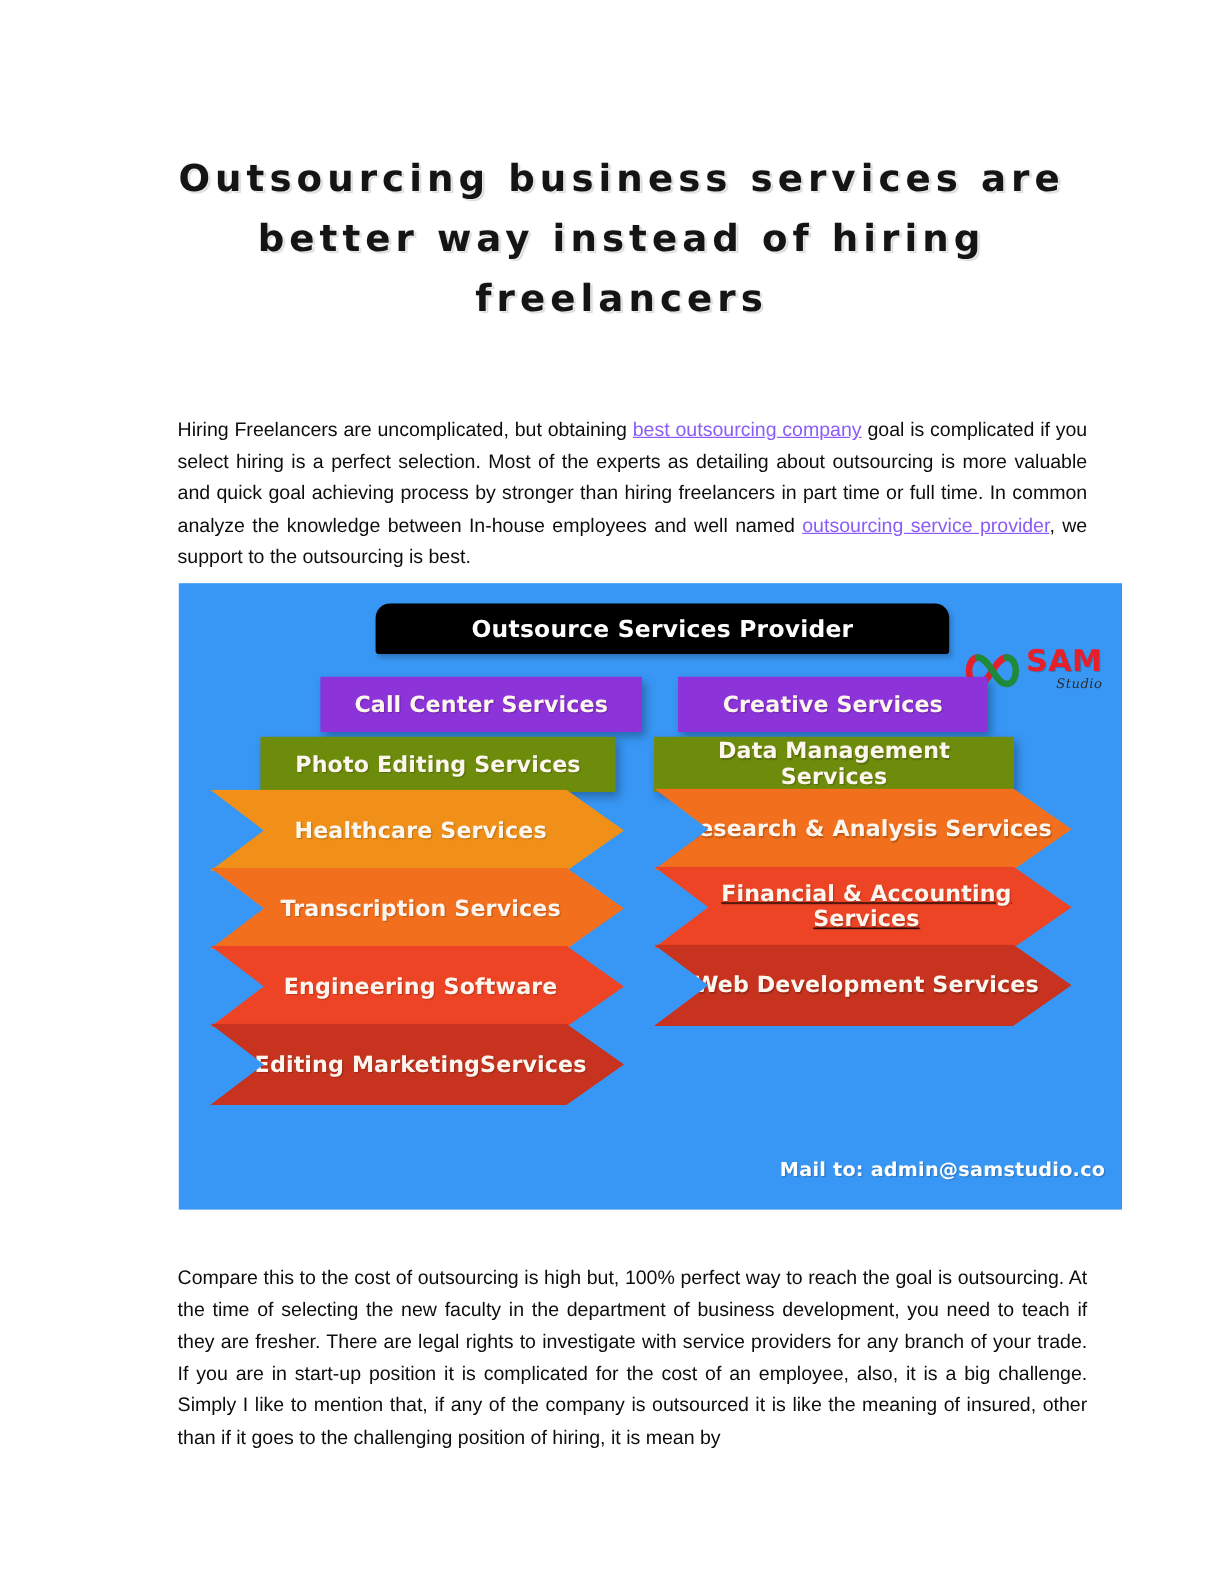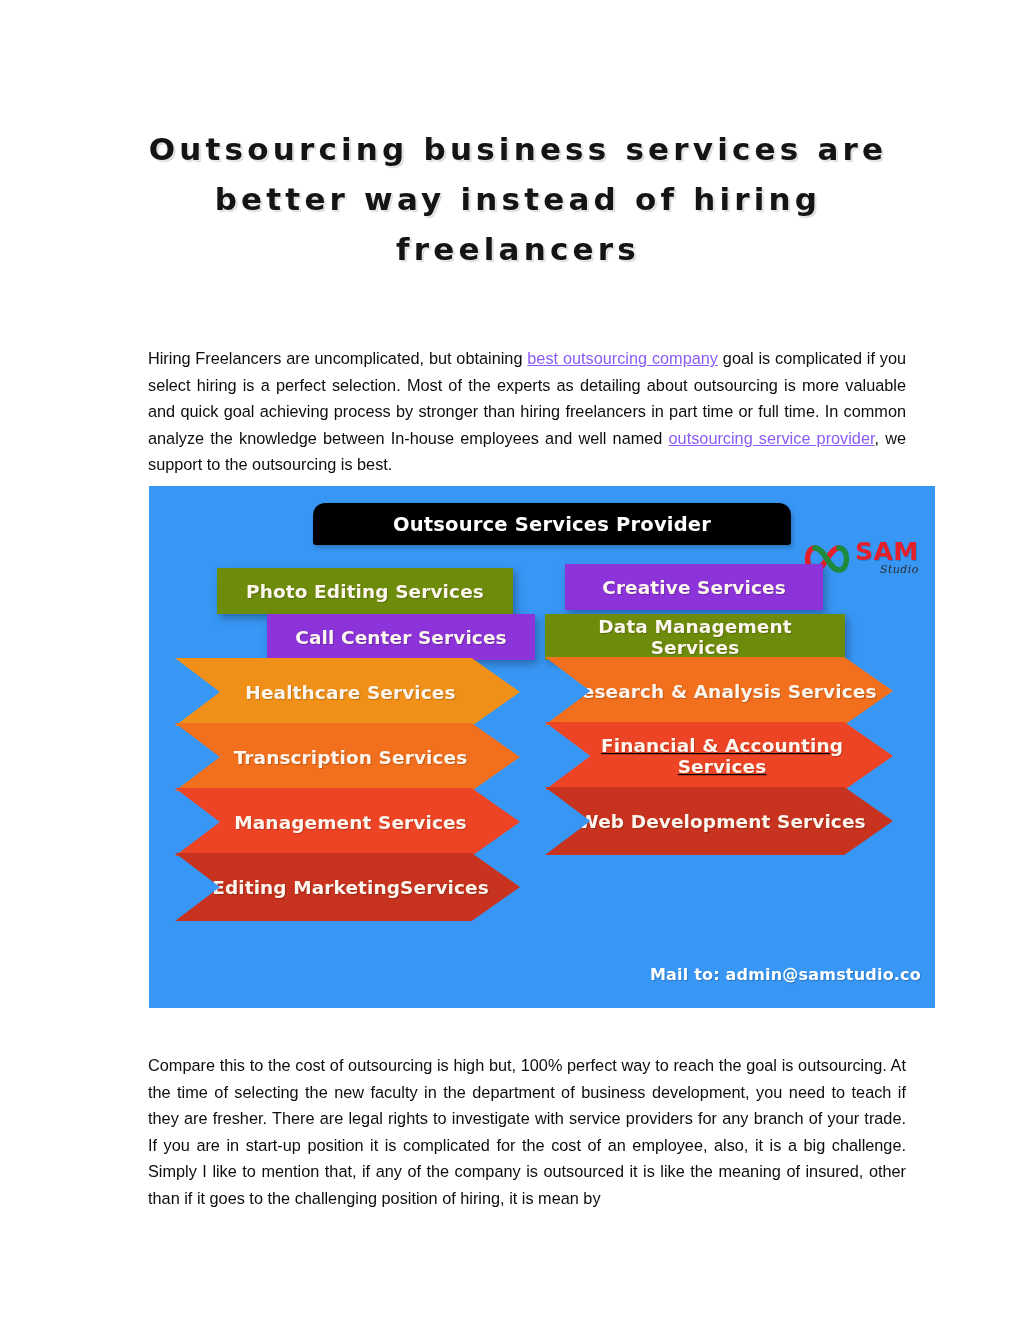--- a/index.html
+++ b/index.html
@@ -236,34 +236,34 @@
           <path d="M38 6 C48 6, 48 28, 38 28 C28 28, 24 6, 14 6" fill="none" stroke="#1f8a3b" stroke-width="5.5" stroke-linecap="round"></path>
         </svg>
       </span>
       <span style="display:inline-block; margin-left:2px;">
         <span class="logo-word">SAM</span>
         <span class="logo-sub" style="display:block;">Studio</span>
       </span>
     </div>
 
     <div class="ig-col left" id="ig-col-left">
+        <div class="ig-row r1 shape-rect" style="background: rgb(140, 51, 217);">
+          <div class="ig-row-label">Call Center Services</div>
+        </div>
         <div class="ig-row r2 shape-rect" style="background: rgb(110, 140, 11);">
           <div class="ig-row-label">Photo Editing Services</div>
         </div>
-        <div class="ig-row r1 shape-rect" style="background: rgb(140, 51, 217);">
-          <div class="ig-row-label">Call Center Services</div>
-        </div>
         <div class="ig-row r3 shape-chev" style="background: rgb(240, 144, 24);">
           <div class="ig-row-label">Healthcare Services</div>
         </div>
         <div class="ig-row r4 shape-chev" style="background: rgb(242, 112, 29);">
           <div class="ig-row-label">Transcription Services</div>
         </div>
         <div class="ig-row r5 shape-chev" style="background: rgb(238, 68, 38);">
-          <div class="ig-row-label">Management Services</div>
+          <div class="ig-row-label">Engineering Software</div>
         </div>
         <div class="ig-row r6 shape-chev" style="background: rgb(199, 51, 31);">
           <div class="ig-row-label">Editing MarketingServices</div>
         </div>
       </div>
     <div class="ig-col right" id="ig-col-right">
         <div class="ig-row r1 shape-rect" style="background: rgb(140, 51, 217);">
           <div class="ig-row-label">Creative Services</div>
         </div>
         <div class="ig-row r2 shape-rect" style="background: rgb(110, 140, 11);">

